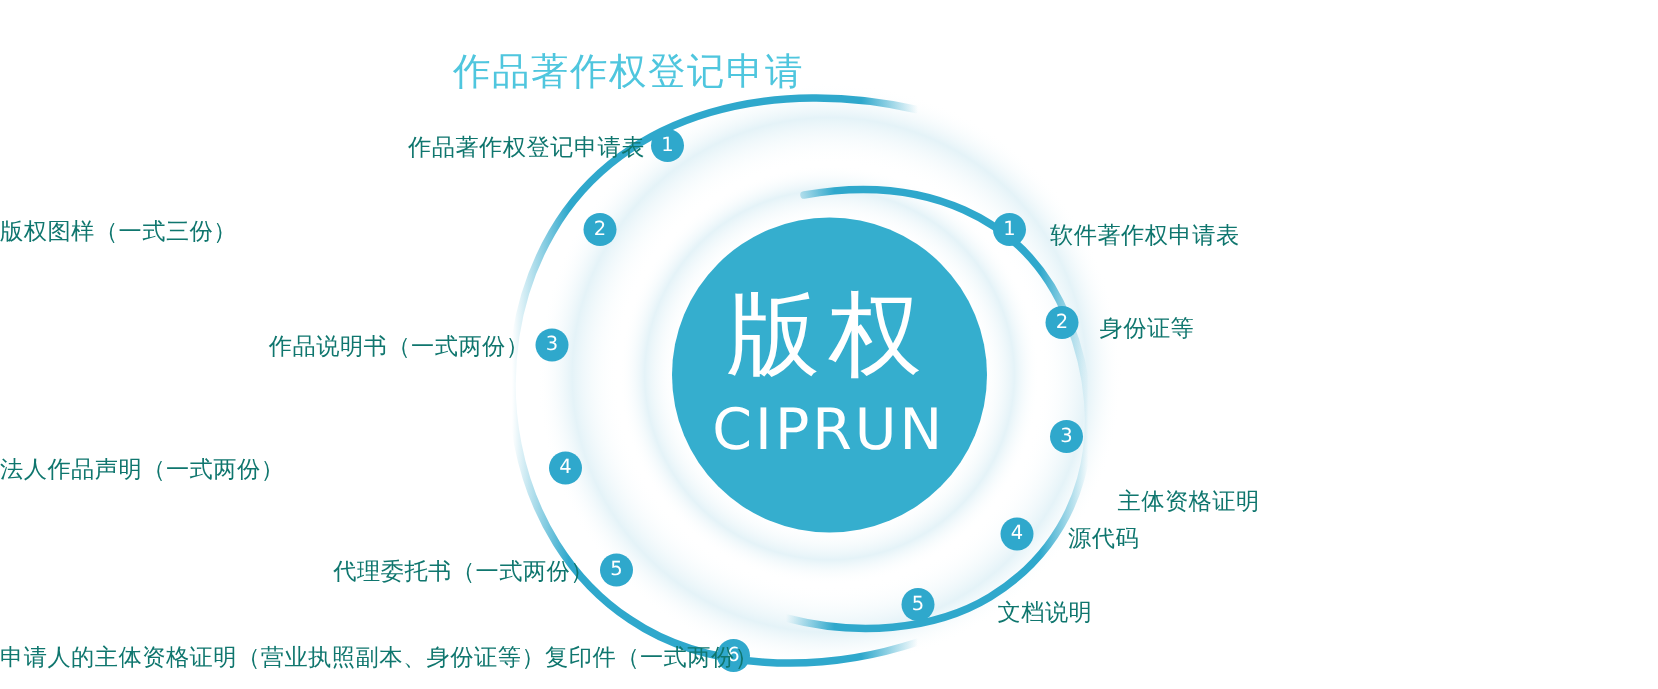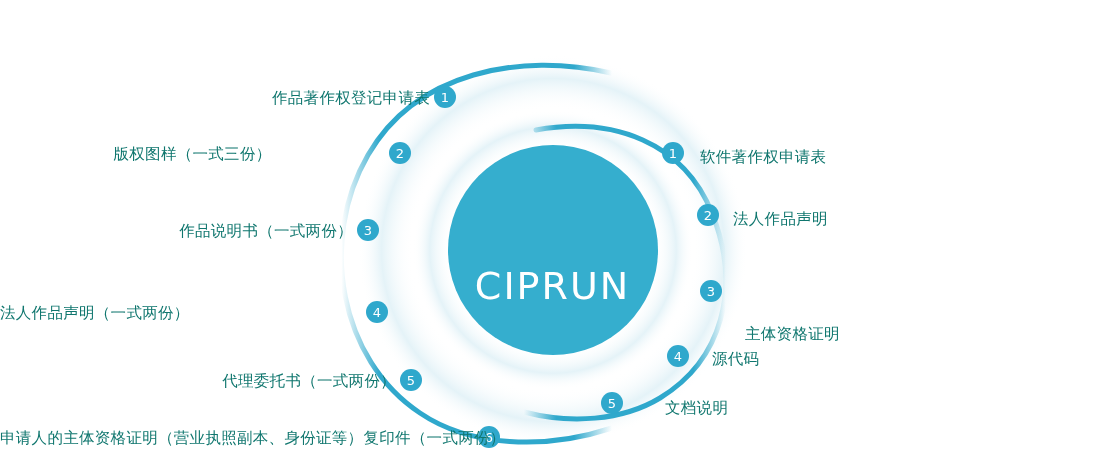--- a/index.html
+++ b/index.html
@@ -120,30 +120,32 @@
         <text x="708" y="215" class="marker-num">2</text>
         <circle cx="711" cy="291" r="11" fill="#2FA8CC"></circle>
         <text x="711" y="291" class="marker-num">3</text>
         <circle cx="678" cy="356" r="11" fill="#2FA8CC"></circle>
         <text x="678" y="356" class="marker-num">4</text>
         <circle cx="612" cy="403" r="11" fill="#2FA8CC"></circle>
         <text x="612" y="403" class="marker-num">5</text>
       </g>
   </svg>
 
+  <div class="center-cn">版权</div>
   <div class="center-en">CIPRUN</div>
 
+  <div class="title" id="title-left">作品著作权登记申请</div>
 
   <div id="labels">
       <div class="label r" style="top: 88px; left: 0px; width: 430px; text-align: right;">作品著作权登记申请表</div>
-      <div class="label r" style="top: 144px; left: 0px; width: 385px; text-align: center;">版权图样（一式三份）</div>
+      <div class="label r" style="top: 144px; left: 0px; width: 385px; text-align: left;">版权图样（一式三份）</div>
       <div class="label r" style="top: 221px; left: 0px; width: 353px; text-align: right;">作品说明书（一式两份）</div>
       <div class="label r" style="top: 303px; left: 0px; width: 362px; text-align: left;">法人作品声明（一式两份）</div>
       <div class="label r" style="top: 371px; left: 0px; width: 396px; text-align: right;">代理委托书（一式两份）</div>
       <div class="label r" style="top: 428px; left: 0px; width: 474px; text-align: right;">申请人的主体资格证明（营业执照副本、身份证等）复印件（一式两份）</div>
       <div class="label" style="top: 147px; left: 700px;">软件著作权申请表</div>
-      <div class="label" style="top: 209px; left: 733px;">法人作品声明</div>
+      <div class="label" style="top: 209px; left: 733px;">身份证等</div>
       <div class="label" style="top: 300px; left: 745px; margin-top: 24px;">主体资格证明</div>
       <div class="label" style="top: 349px; left: 712px;">源代码</div>
       <div class="label" style="top: 398px; left: 665px;">文档说明</div>
     </div>
 
 </div>
 
 </body></html>

